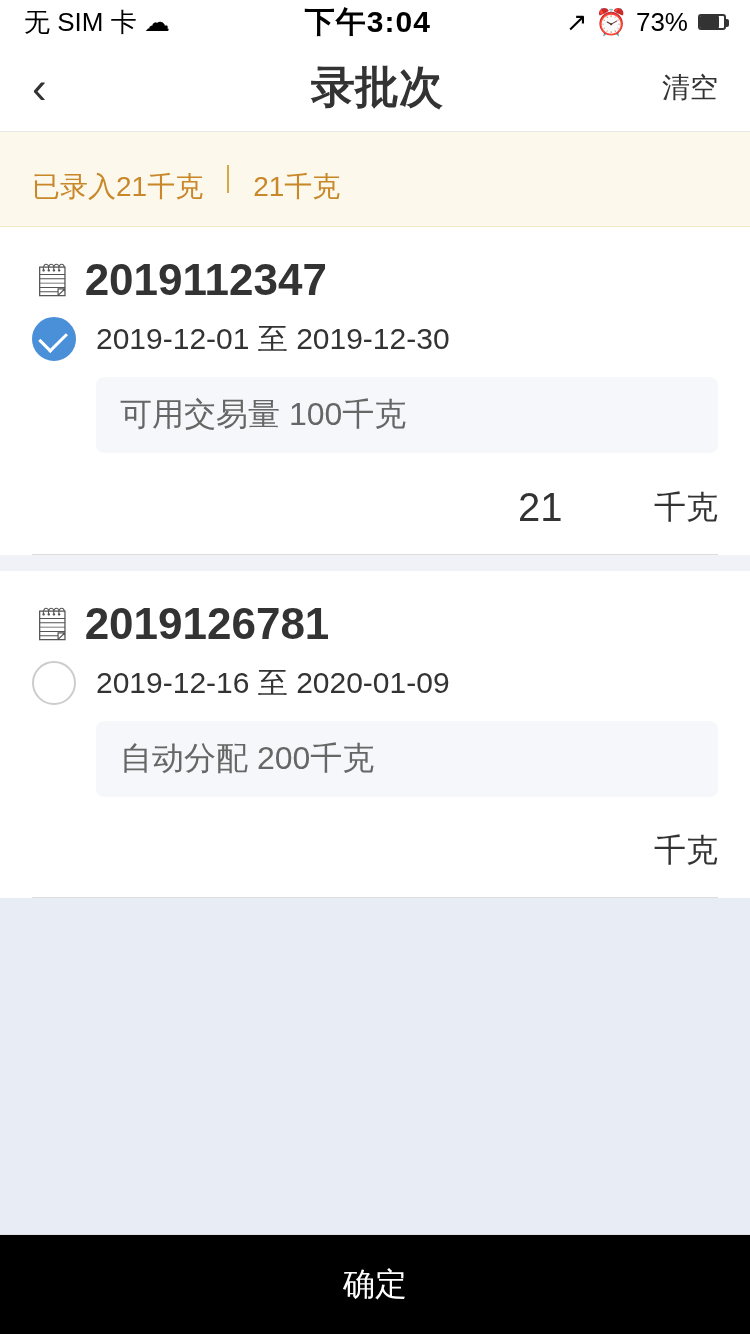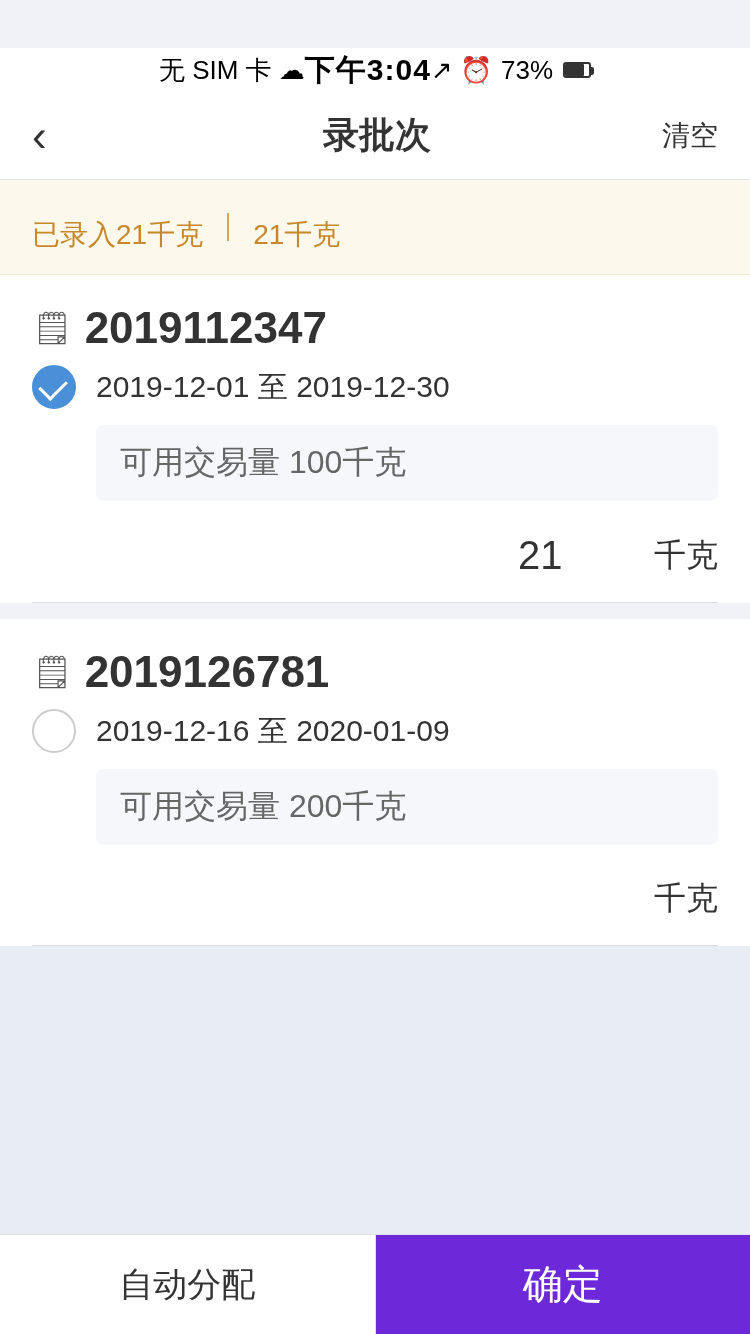--- a/index.html
+++ b/index.html
@@ -12,25 +12,24 @@
       font-size: 28px;
     }
 
     
     .status-bar {
       width: 100%;
       height: 44px;
       background: #fff;
       display: flex;
       align-items: center;
-      justify-content: center;
+      justify-content: space-between;
       padding: 0 24px;
       font-size: 28px;
       font-weight: 500;
-      margin-top: 48px;
     }
     .status-left {
       display: flex;
       align-items: center;
       gap: 8px;
       font-size: 26px;
     }
     .status-center {
       font-size: 30px;
       font-weight: 600;
@@ -54,21 +53,21 @@
       padding: 0 32px;
       border-bottom: 1px solid #e8e8e8;
     }
     .nav-back {
       font-size: 44px;
       color: #333;
       cursor: pointer;
       width: 60px;
     }
     .nav-title {
-      font-size: 36px;
+      font-size: 44px;
       font-weight: 600;
       color: #333;
     }
     .nav-action {
       font-size: 28px;
       color: #333;
       cursor: pointer;
     }
 
     
@@ -233,25 +232,25 @@
       align-items: center;
       justify-content: center;
       font-size: 34px;
       color: #333;
       cursor: pointer;
       border-right: 1px solid #e0e0e0;
     }
 
     .footer-confirm {
       flex: 1;
-      background: #6d28d9;
+      background: #000000;
       display: flex;
       align-items: center;
       justify-content: center;
-      font-size: 40px;
+      font-size: 32px;
       color: #fff;
       cursor: pointer;
     }
 
     .main-scroll {
       padding-bottom: 100px;
     }
   </style>
 </head>
 <body>
@@ -313,28 +312,27 @@
     <div class="batch-item">
       <div class="batch-header">
         <span class="batch-id-icon">🗒</span>
         <span class="batch-id">2019126781</span>
       </div>
       <div class="batch-date-row">
         <div class="radio-circle"></div>
         <span class="batch-date">2019-12-16 至 2020-01-09</span>
       </div>
       <div class="available-qty-box">
-        <span class="available-qty-text">可用交易量 200千克</span>
+        <span class="available-qty-text">自动分配 200千克</span>
       </div>
     </div>
     <div class="quantity-row">
       <span class="quantity-unit">千克</span>
     </div>
     <div class="quantity-underline"></div>
   </div>
 
   <div class="bottom-area" style="min-height: 420px;"></div>
 </div>
 
 <div class="footer">
-  <div class="footer-auto">自动分配</div>
   <div class="footer-confirm">确定</div>
 </div>
 
 </body></html>

